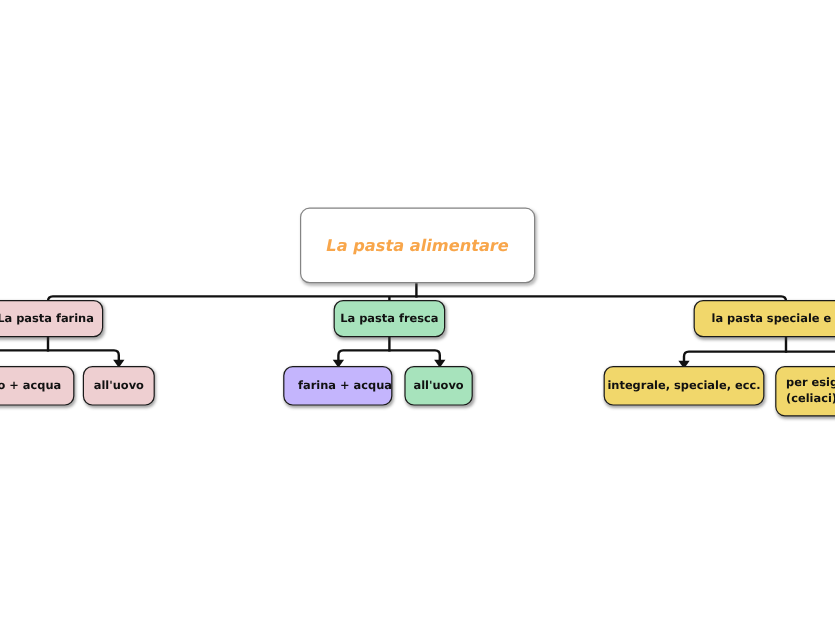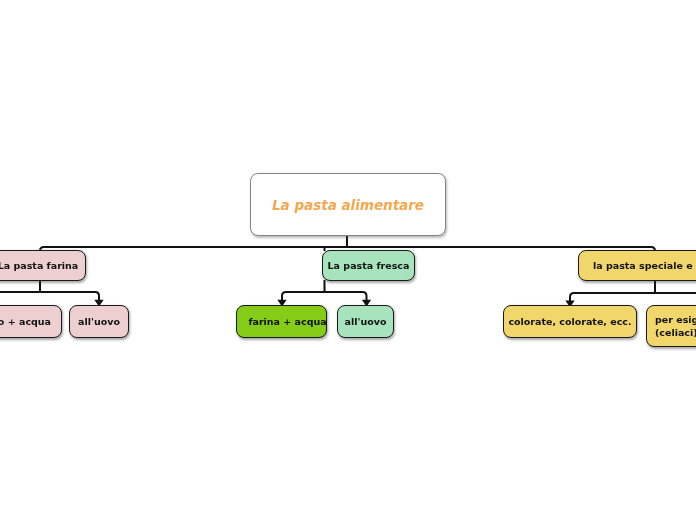--- a/index.html
+++ b/index.html
@@ -98,34 +98,34 @@
   <div class="node n-secca" style="background-color: rgb(238, 207, 209);">
     <span>La pasta farina</span>
   </div>
   <div class="node l-ro" style="background-color: rgb(238, 207, 209);">
     <span>ro + acqua</span>
   </div>
   <div class="node l-uovo1" style="background-color: rgb(238, 207, 209);">
     <span>all'uovo</span>
   </div>
 
-  <div class="node n-fresca" style="background-color: rgb(167, 227, 188); margin-left: 44px;">
+  <div class="node n-fresca" style="background-color: rgb(167, 227, 188);">
     <span>La pasta fresca</span>
   </div>
-  <div class="node l-farina" style="background-color: #84cc16; padding-left: 12px;">
+  <div class="node l-farina" style="background-color: #c4b5fd; padding-left: 12px;">
     <span>farina + acqua</span>
   </div>
   <div class="node l-uovo2" style="background-color: rgb(167, 227, 188);">
     <span>all'uovo</span>
   </div>
 
   <div class="node n-speciale" style="background-color: rgb(241, 215, 107);">
     <span>la pasta speciale e diet</span>
   </div>
   <div class="node l-integrale" style="background-color: rgb(241, 215, 107);">
-    <span>colorate, colorate, ecc.</span>
+    <span>integrale, speciale, ecc.</span>
   </div>
   <div class="node l-celiaci" style="background-color: rgb(241, 215, 107);">
     <span>per esige</span>
     <span>(celiaci)</span>
   </div>
 
 </div>
 
 </body></html>

